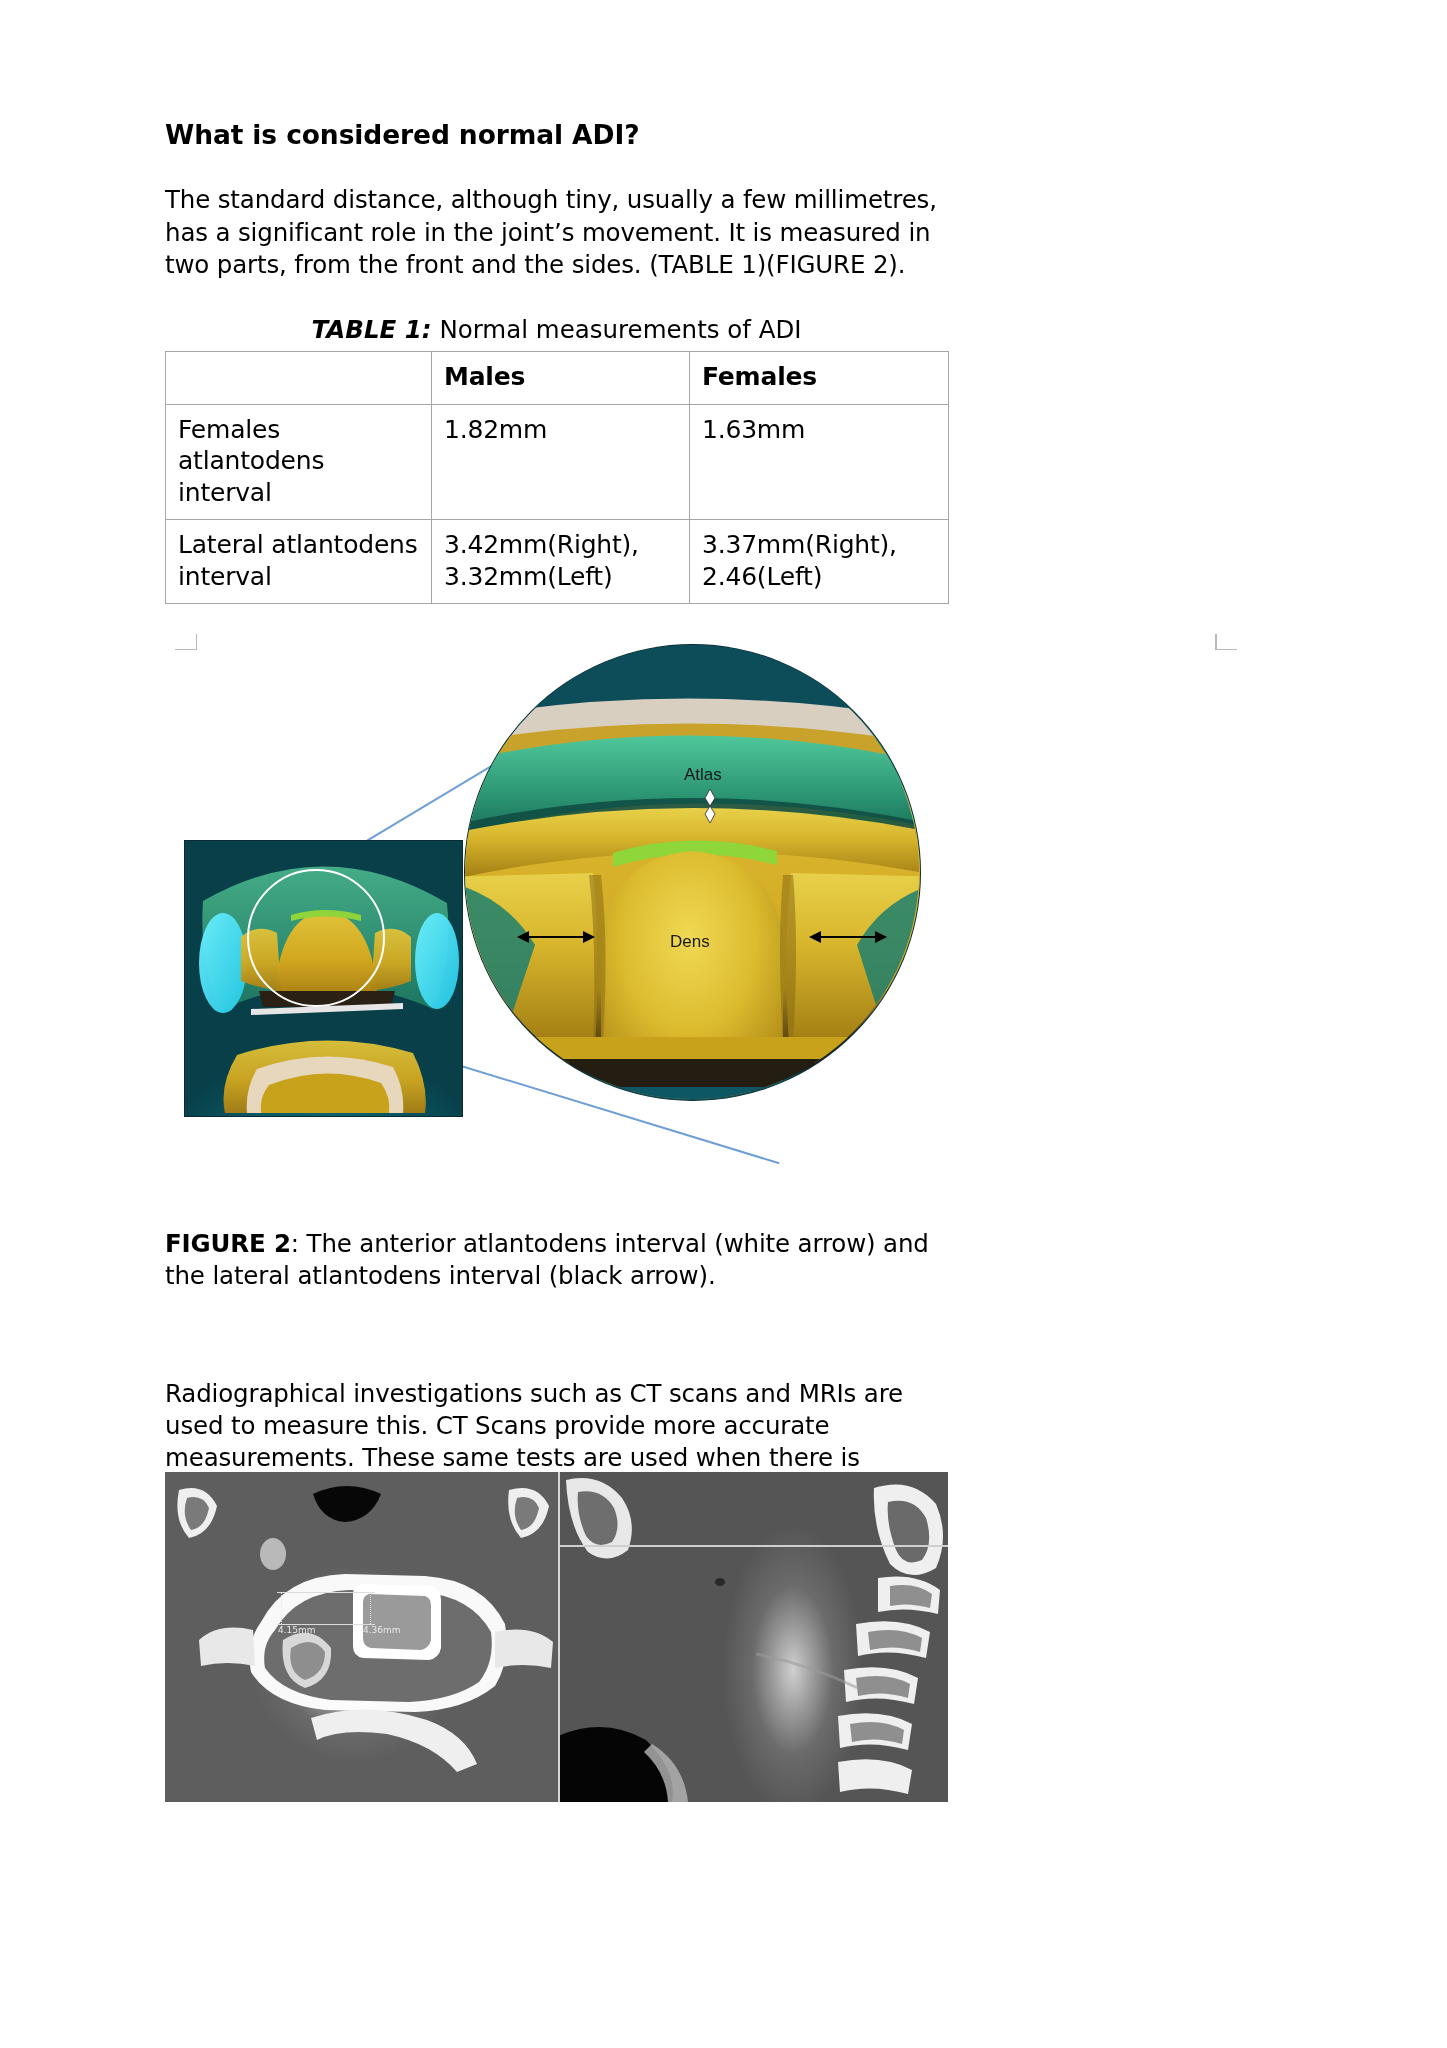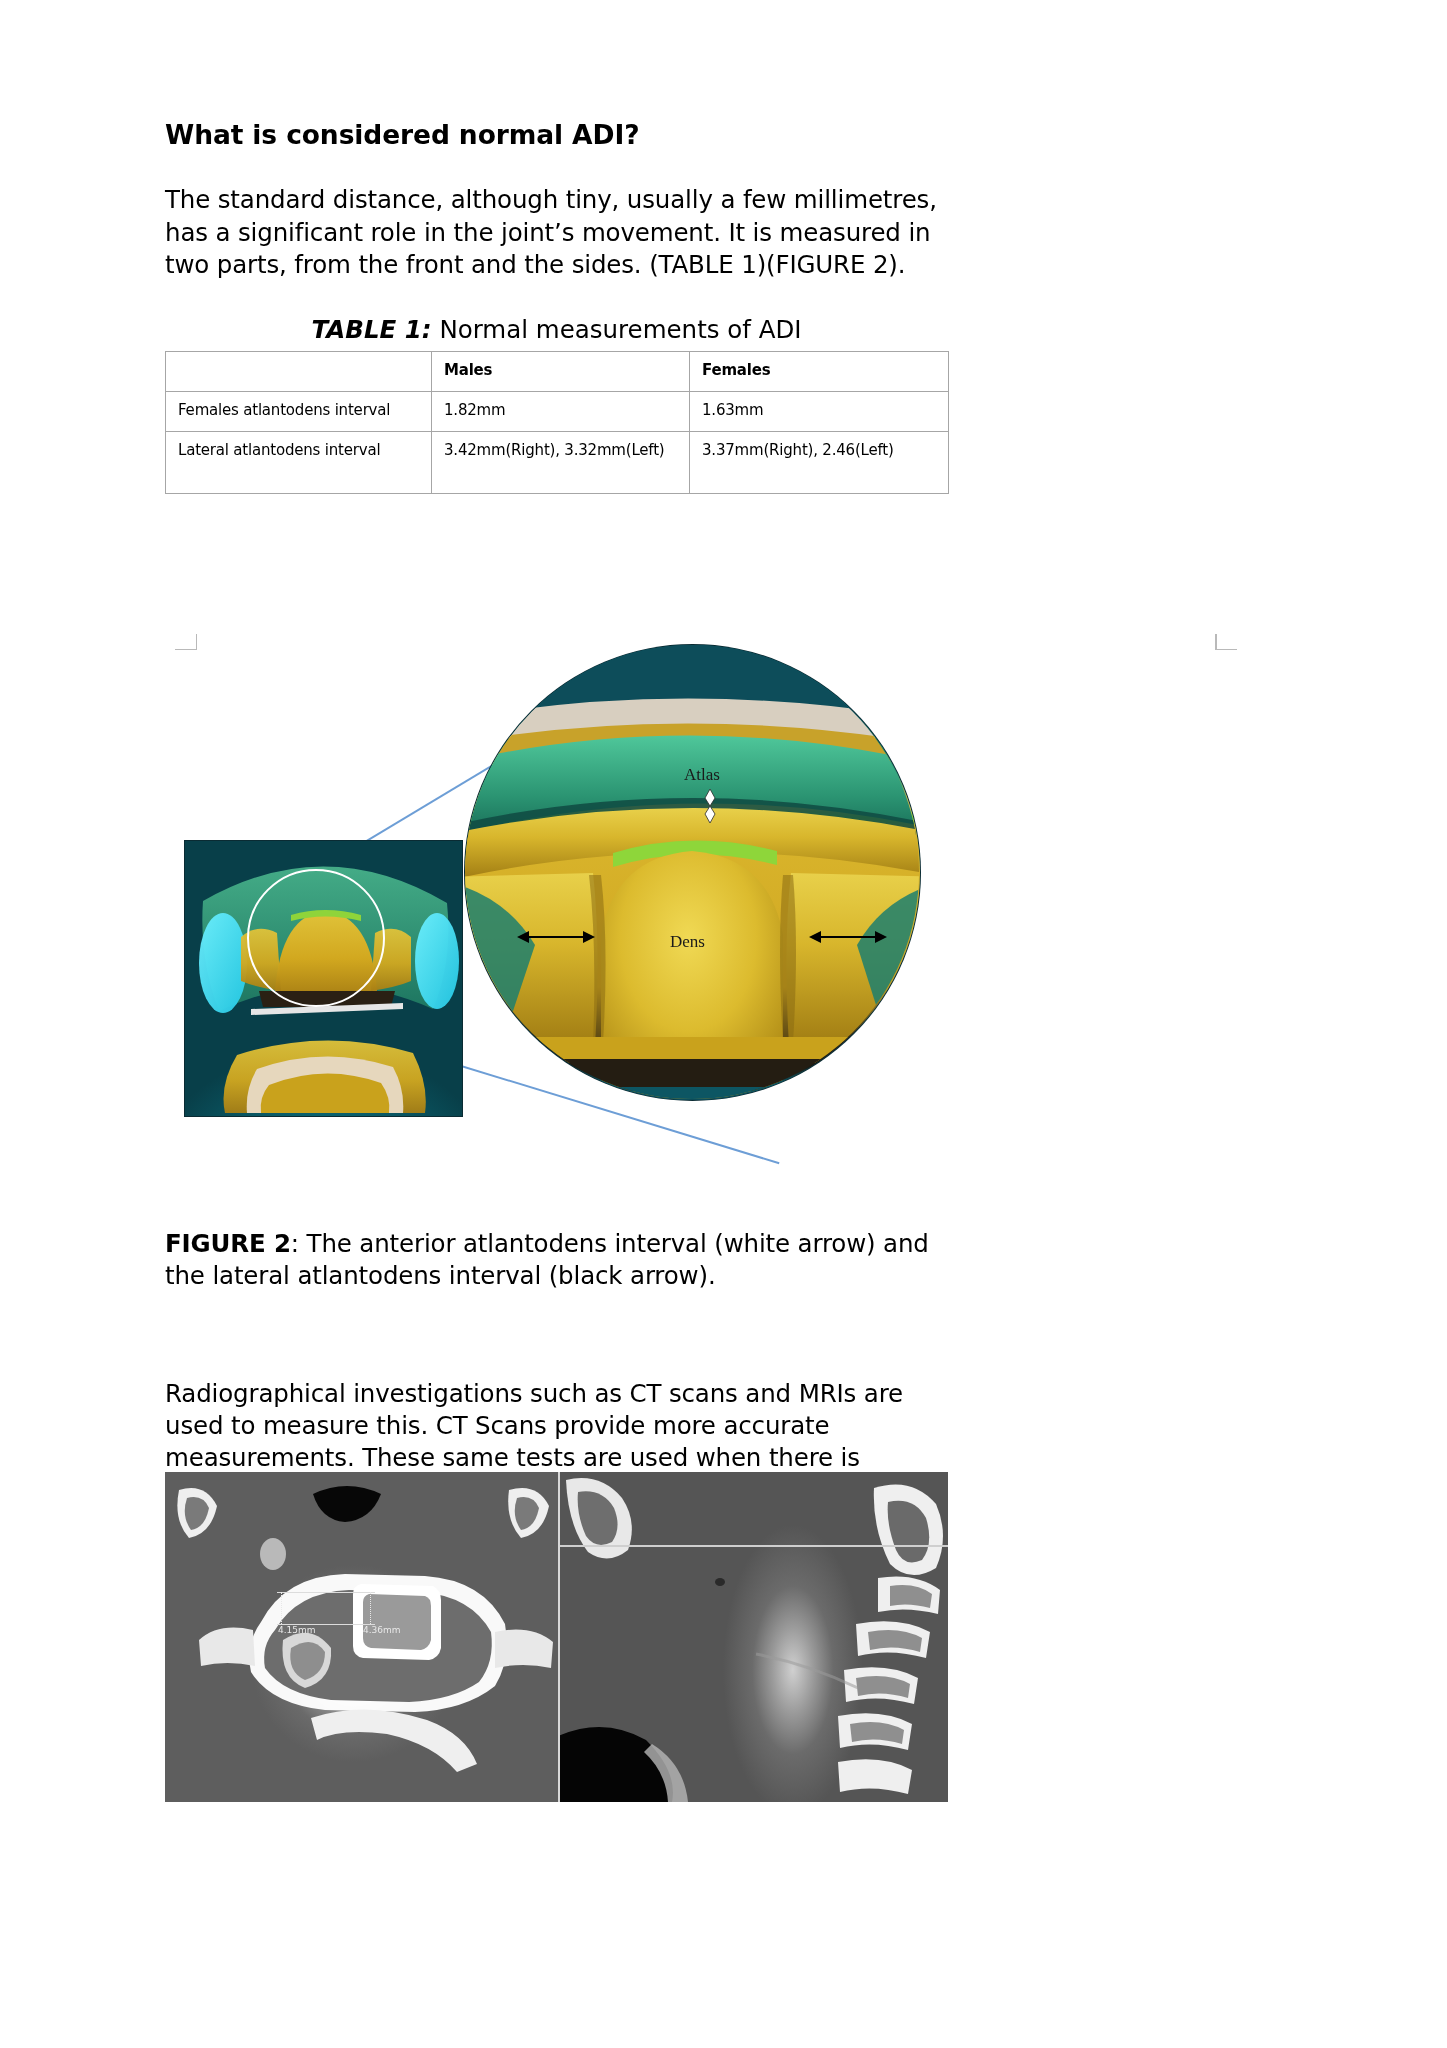--- a/index.html
+++ b/index.html
@@ -55,21 +55,21 @@
   }
   .table-title b { font-weight: bold; font-style: italic; }
   table.adi-table {
     width: 783px;
     border-collapse: collapse;
     table-layout: fixed;
   }
   table.adi-table td, table.adi-table th {
     border: 1px solid #a6a6a6;
     padding: 9px 10px 11px 12px;
-    font-size: 15px;
+    font-size: 25px;
     line-height: 1.26;
     vertical-align: top;
     text-align: left;
     font-weight: normal;
     letter-spacing: -0.2px;
   }
   table.adi-table th { font-weight: bold; }
   .col-label { width: 266px; }
   .col-male  { width: 258px; }
   .col-female{ width: 259px; }
@@ -171,21 +171,21 @@
         #d4ad26 60%,
         #c79f20 75%,
         #2a2318 86%,
         #1a1812 92%,
         #0d5663 96%,
         #0c4a57 100%);
   }
 
   .label-text {
     position: absolute;
-    font-family: Liberation Serif, serif;
+    font-family: Liberation Sans, sans-serif;
     color: #1a1a1a;
     z-index: 20;
     white-space: nowrap;
   }
   .label-atlas { left: 219px; top: 120px; font-size: 17px; }
   .label-dens  { left: 205px; top: 287px; font-size: 17px; }
 
   
   .white-arrow {
     position: absolute;

